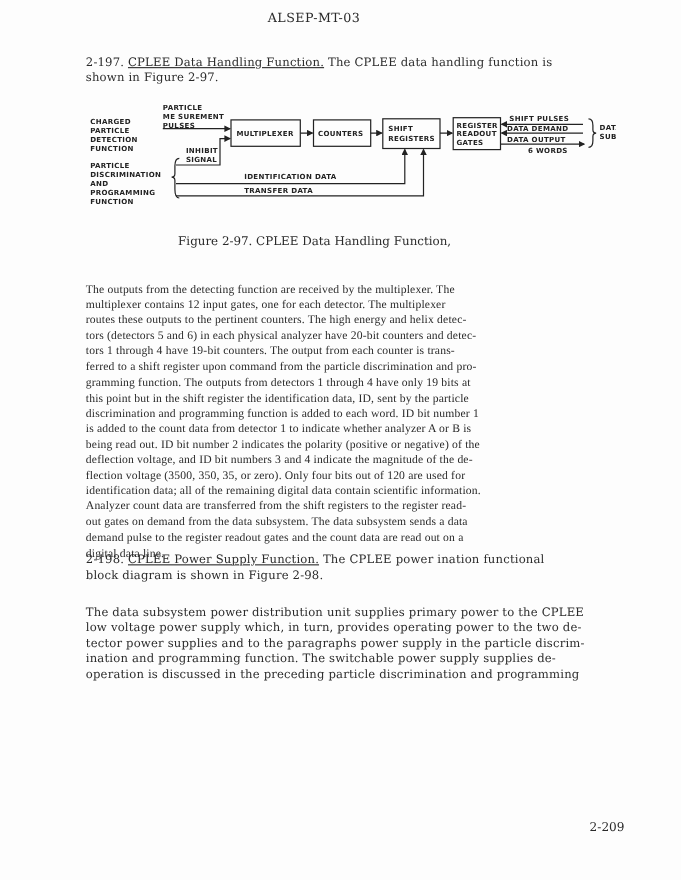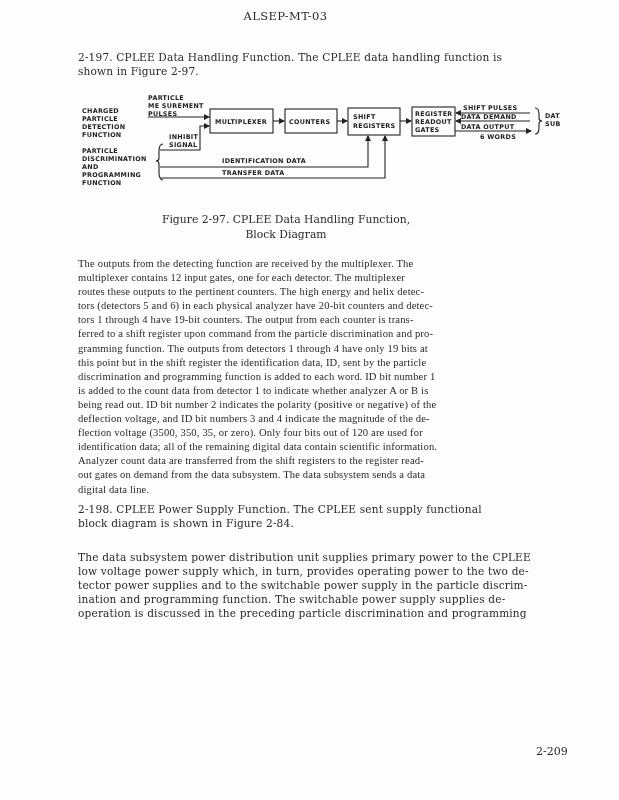--- a/index.html
+++ b/index.html
@@ -3,21 +3,21 @@
 <meta charset="utf-8">
 <style>
   html, body { margin: 0; padding: 0; }
   body {
     width: 619px; height: 800px; background: #fdfdfd; position: relative; overflow: hidden;
     font-family: "DejaVu Serif", "Liberation Serif", serif; color: #2a2a2a;
   }
   .header { position: absolute; top: 9px; left: 0; width: 571px; text-align: center; font-size: 11.5px; letter-spacing: 0.4px; }
   .para { position: absolute; left: 78px; width: 480px; font-size: 10.6px; line-height: 14.1px; letter-spacing: 0.15px; }
   .para .line { display: block; white-space: nowrap; }
-  .u { }
+  .u { text-decoration: underline; }
   .caption { position: absolute; top: 213px; left: 0; width: 572px; text-align: center; font-size: 10.8px; line-height: 14.5px; }
   .caption .line { display: block; }
   .diagram { position: absolute; left: 80px; top: 88px; }
   .dtxt { font-family: "DejaVu Sans", "Liberation Sans", sans-serif; font-weight: bold; font-size: 6.4px; fill: #222; letter-spacing: 0.3px; }
   .pagenum { position: absolute; left: 536px; top: 745px; font-size: 11px; }
 </style>
 </head>
 <body>
 
 <div class="header">ALSEP-MT-03</div>
@@ -97,52 +97,52 @@
   <text class="dtxt" x="2" y="81">AND</text>
   <text class="dtxt" x="2" y="89">PROGRAMMING</text>
   <text class="dtxt" x="2" y="97">FUNCTION</text>
 
   <text class="dtxt" x="142" y="75">IDENTIFICATION DATA</text>
   <text class="dtxt" x="142" y="87">TRANSFER DATA</text>
 </svg>
 
 <div class="caption">
   <span class="line">Figure 2-97.  CPLEE Data Handling Function,</span>
-  <span class="line">Block Diagram</span>
 </div>
 
 <div class="para" style="top:257px;font-family:Liberation Serif, serif;">
   <span class="line">The outputs from the detecting function are received by the multiplexer.  The</span>
   <span class="line">multiplexer contains 12 input gates, one for each detector.  The multiplexer</span>
   <span class="line">routes these outputs to the pertinent counters.  The high energy and helix detec-</span>
   <span class="line">tors (detectors 5 and 6) in each physical analyzer have 20-bit counters and detec-</span>
   <span class="line">tors 1 through 4 have 19-bit counters.  The output from each counter is trans-</span>
   <span class="line">ferred to a shift register upon command from the particle discrimination and pro-</span>
   <span class="line">gramming function.  The outputs from detectors 1 through 4 have only 19 bits at</span>
   <span class="line">this point but in the shift register the identification data, ID, sent by the particle</span>
   <span class="line">discrimination and programming function is added to each word.  ID bit number 1</span>
   <span class="line">is added to the count data from detector 1 to indicate whether analyzer A or B is</span>
   <span class="line">being read out.  ID bit number 2 indicates the polarity (positive or negative) of the</span>
   <span class="line">deflection voltage, and ID bit numbers 3 and 4 indicate the magnitude of the de-</span>
   <span class="line">flection voltage (3500, 350, 35, or zero).  Only four bits out of 120 are used for</span>
   <span class="line">identification data; all of the remaining digital data contain scientific information.</span>
   <span class="line">Analyzer count data are transferred from the shift registers to the register read-</span>
   <span class="line">out gates on demand from the data subsystem.  The data subsystem sends a data</span>
+  <span class="line">demand pulse to the register readout gates and the count data are read out on a</span>
   <span class="line">digital data line.</span>
 </div>
 
 <div class="para" style="top:502px;">
   <span class="line">
     <span>2-198.</span>
-    <span class="u">CPLEE Power Supply Function.</span><span> The CPLEE sent supply functional</span>
+    <span class="u">CPLEE Power Supply Function.</span><span> The CPLEE power ination functional</span>
   </span>
-  <span class="line">block diagram is shown in Figure 2-84.</span>
+  <span class="line">block diagram is shown in Figure 2-98.</span>
 </div>
 
 <div class="para" style="top:550px;">
   <span class="line">The data subsystem power distribution unit supplies primary power to the CPLEE</span>
   <span class="line">low voltage power supply which, in turn, provides operating power to the two de-</span>
-  <span class="line">tector power supplies and to the switchable power supply in the particle discrim-</span>
+  <span class="line">tector power supplies and to the paragraphs power supply in the particle discrim-</span>
   <span class="line">ination and programming function.  The switchable power supply supplies de-</span>
   <span class="line">operation is discussed in the preceding particle discrimination and programming</span>
 </div>
 
 <div class="pagenum">2-209</div>
 
 </body></html>

